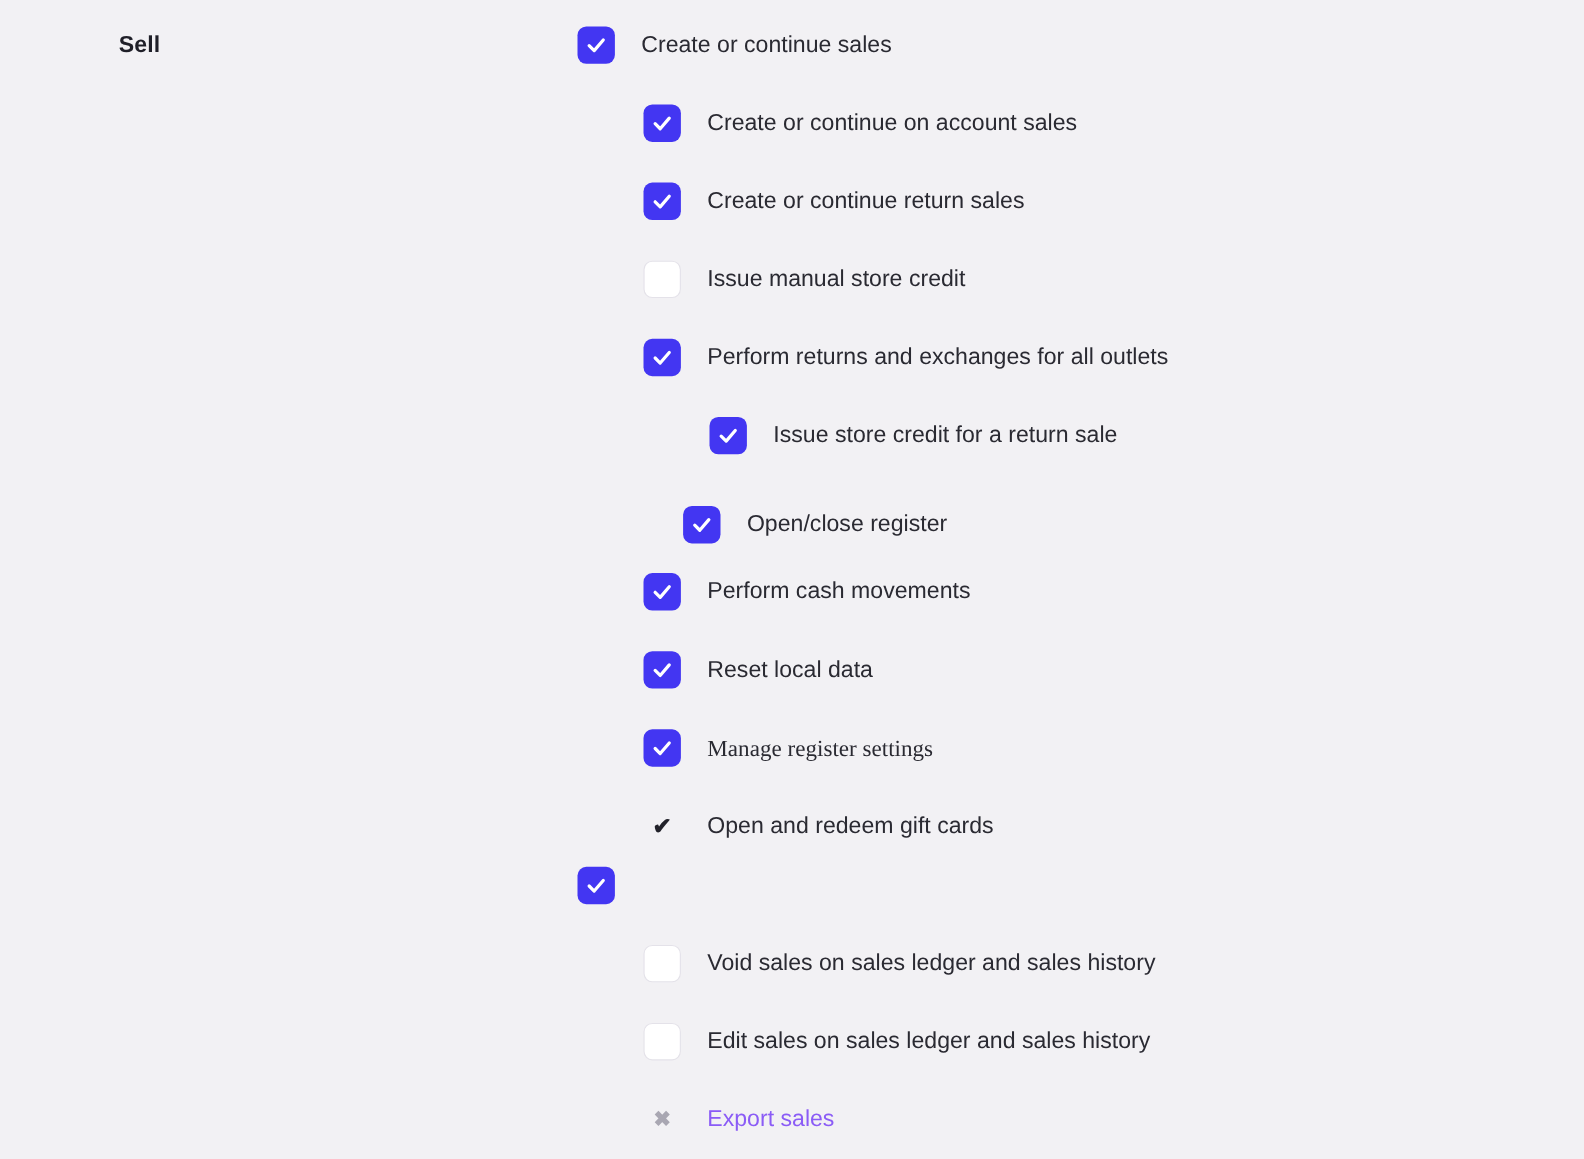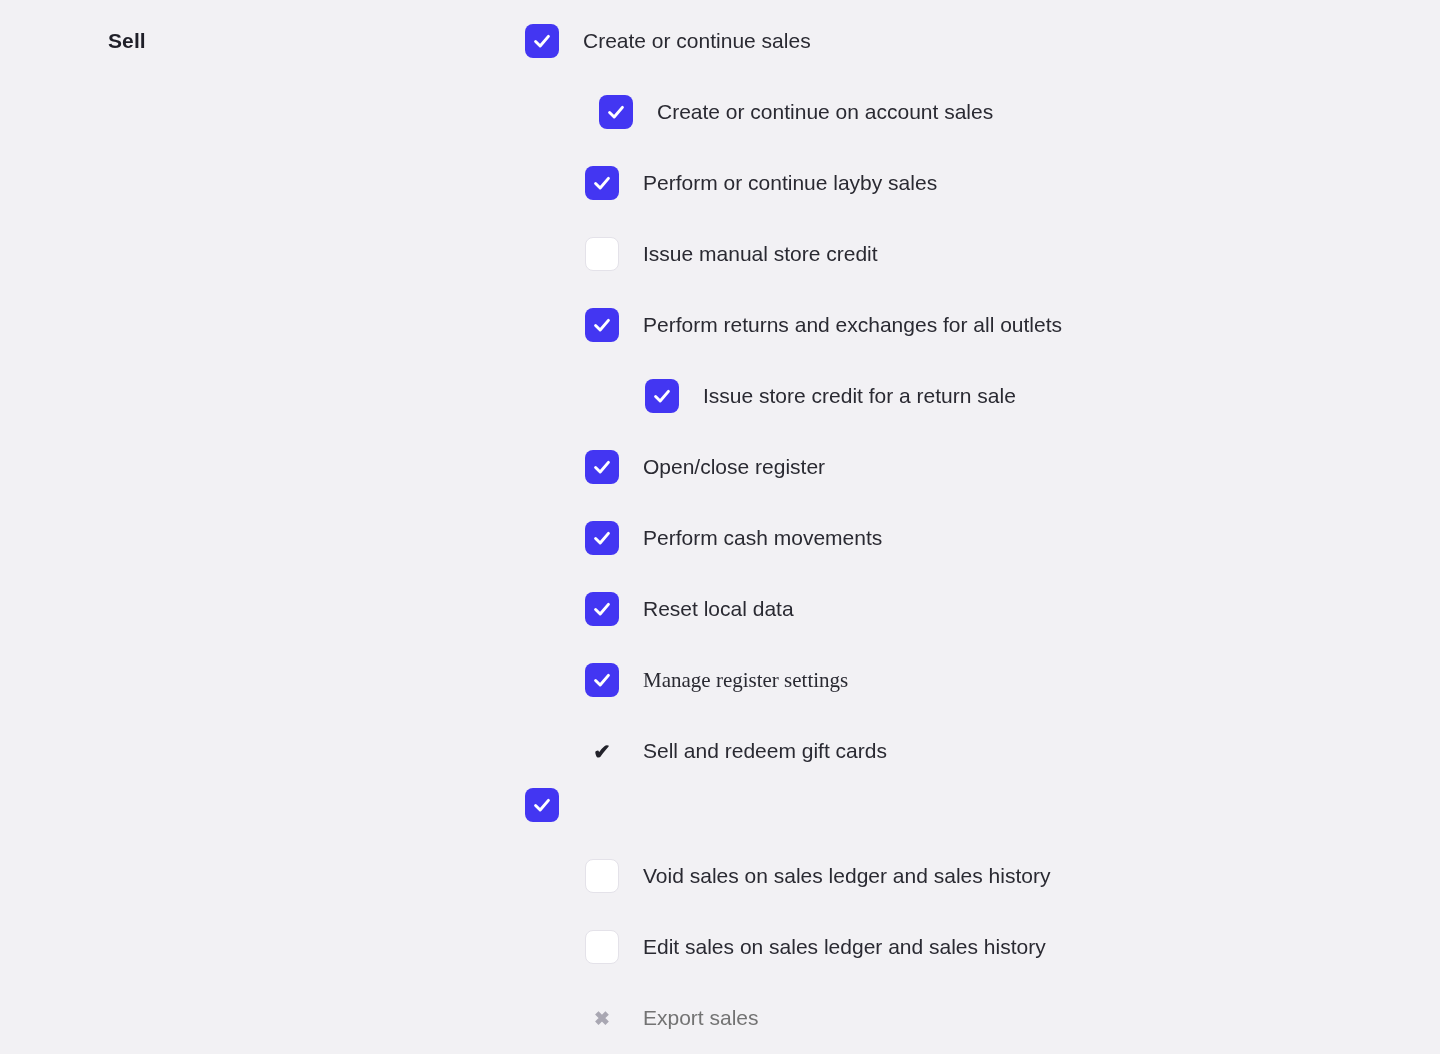--- a/index.html
+++ b/index.html
@@ -113,54 +113,54 @@
 
   
   .perm-label {
     margin-left: 24px;
     font-size: 21px;
     line-height: 26px;
     color: #2a2a32;
     white-space: nowrap;
   }
   .perm-row.disabled .perm-label {
-    color: #737373;
+    color: #8b5cf6;
   }
 </style>
 </head>
 <body>
 
 <div class="page">
 
   <div class="section-title">Sell</div>
 
   <div class="perm-list" id="perm-list">
       <div class="perm-row lvl-0" style="top: 20px;">
         <div class="ctrl checkbox-checked" role="checkbox" aria-checked="true">
           <svg viewBox="0 0 24 24" aria-hidden="true">
             <path d="M5 12.5 L10 17.5 L19 7"></path>
           </svg>
         </div>
         <div class="perm-label">Create or continue sales</div>
       </div>
-      <div class="perm-row lvl-1" style="top: 91px; margin-left: 14px;">
+      <div class="perm-row lvl-1" style="top: 91px;">
         <div class="ctrl checkbox-checked" role="checkbox" aria-checked="true">
           <svg viewBox="0 0 24 24" aria-hidden="true">
             <path d="M5 12.5 L10 17.5 L19 7"></path>
           </svg>
         </div>
         <div class="perm-label">Create or continue on account sales</div>
       </div>
       <div class="perm-row lvl-1" style="top: 162px;">
         <div class="ctrl checkbox-checked" role="checkbox" aria-checked="true">
           <svg viewBox="0 0 24 24" aria-hidden="true">
             <path d="M5 12.5 L10 17.5 L19 7"></path>
           </svg>
         </div>
-        <div class="perm-label">Perform or continue layby sales</div>
+        <div class="perm-label">Create or continue return sales</div>
       </div>
       <div class="perm-row lvl-1" style="top: 233px;">
         <div class="ctrl checkbox-unchecked" role="checkbox" aria-checked="false"></div>
         <div class="perm-label">Issue manual store credit</div>
       </div>
       <div class="perm-row lvl-1" style="top: 304px;">
         <div class="ctrl checkbox-checked" role="checkbox" aria-checked="true">
           <svg viewBox="0 0 24 24" aria-hidden="true">
             <path d="M5 12.5 L10 17.5 L19 7"></path>
           </svg>
@@ -168,21 +168,21 @@
         <div class="perm-label">Perform returns and exchanges for all outlets</div>
       </div>
       <div class="perm-row lvl-2" style="top: 375px;">
         <div class="ctrl checkbox-checked" role="checkbox" aria-checked="true">
           <svg viewBox="0 0 24 24" aria-hidden="true">
             <path d="M5 12.5 L10 17.5 L19 7"></path>
           </svg>
         </div>
         <div class="perm-label">Issue store credit for a return sale</div>
       </div>
-      <div class="perm-row lvl-1" style="top: 446px;">
+      <div class="perm-row lvl-1" style="top: 456px; margin-left: 36px;">
         <div class="ctrl checkbox-checked" role="checkbox" aria-checked="true">
           <svg viewBox="0 0 24 24" aria-hidden="true">
             <path d="M5 12.5 L10 17.5 L19 7"></path>
           </svg>
         </div>
         <div class="perm-label">Open/close register</div>
       </div>
       <div class="perm-row lvl-1" style="top: 517px;">
         <div class="ctrl checkbox-checked" role="checkbox" aria-checked="true">
           <svg viewBox="0 0 24 24" aria-hidden="true">
@@ -202,21 +202,21 @@
       <div class="perm-row lvl-1" style="top: 659px; font-family: Liberation Serif, serif;">
         <div class="ctrl checkbox-checked" role="checkbox" aria-checked="true">
           <svg viewBox="0 0 24 24" aria-hidden="true">
             <path d="M5 12.5 L10 17.5 L19 7"></path>
           </svg>
         </div>
         <div class="perm-label">Manage register settings</div>
       </div>
       <div class="perm-row lvl-1" style="top: 730px;">
         <div class="ctrl glyph-check">✔</div>
-        <div class="perm-label">Sell and redeem gift cards</div>
+        <div class="perm-label">Open and redeem gift cards</div>
       </div>
       <div class="perm-row lvl-0" style="top: 784px;">
         <div class="ctrl checkbox-checked" role="checkbox" aria-checked="true">
           <svg viewBox="0 0 24 24" aria-hidden="true">
             <path d="M5 12.5 L10 17.5 L19 7"></path>
           </svg>
         </div>
       </div>
       <div class="perm-row lvl-1" style="top: 855px; align-items: center;">
         <div class="ctrl checkbox-unchecked" role="checkbox" aria-checked="false"></div>

